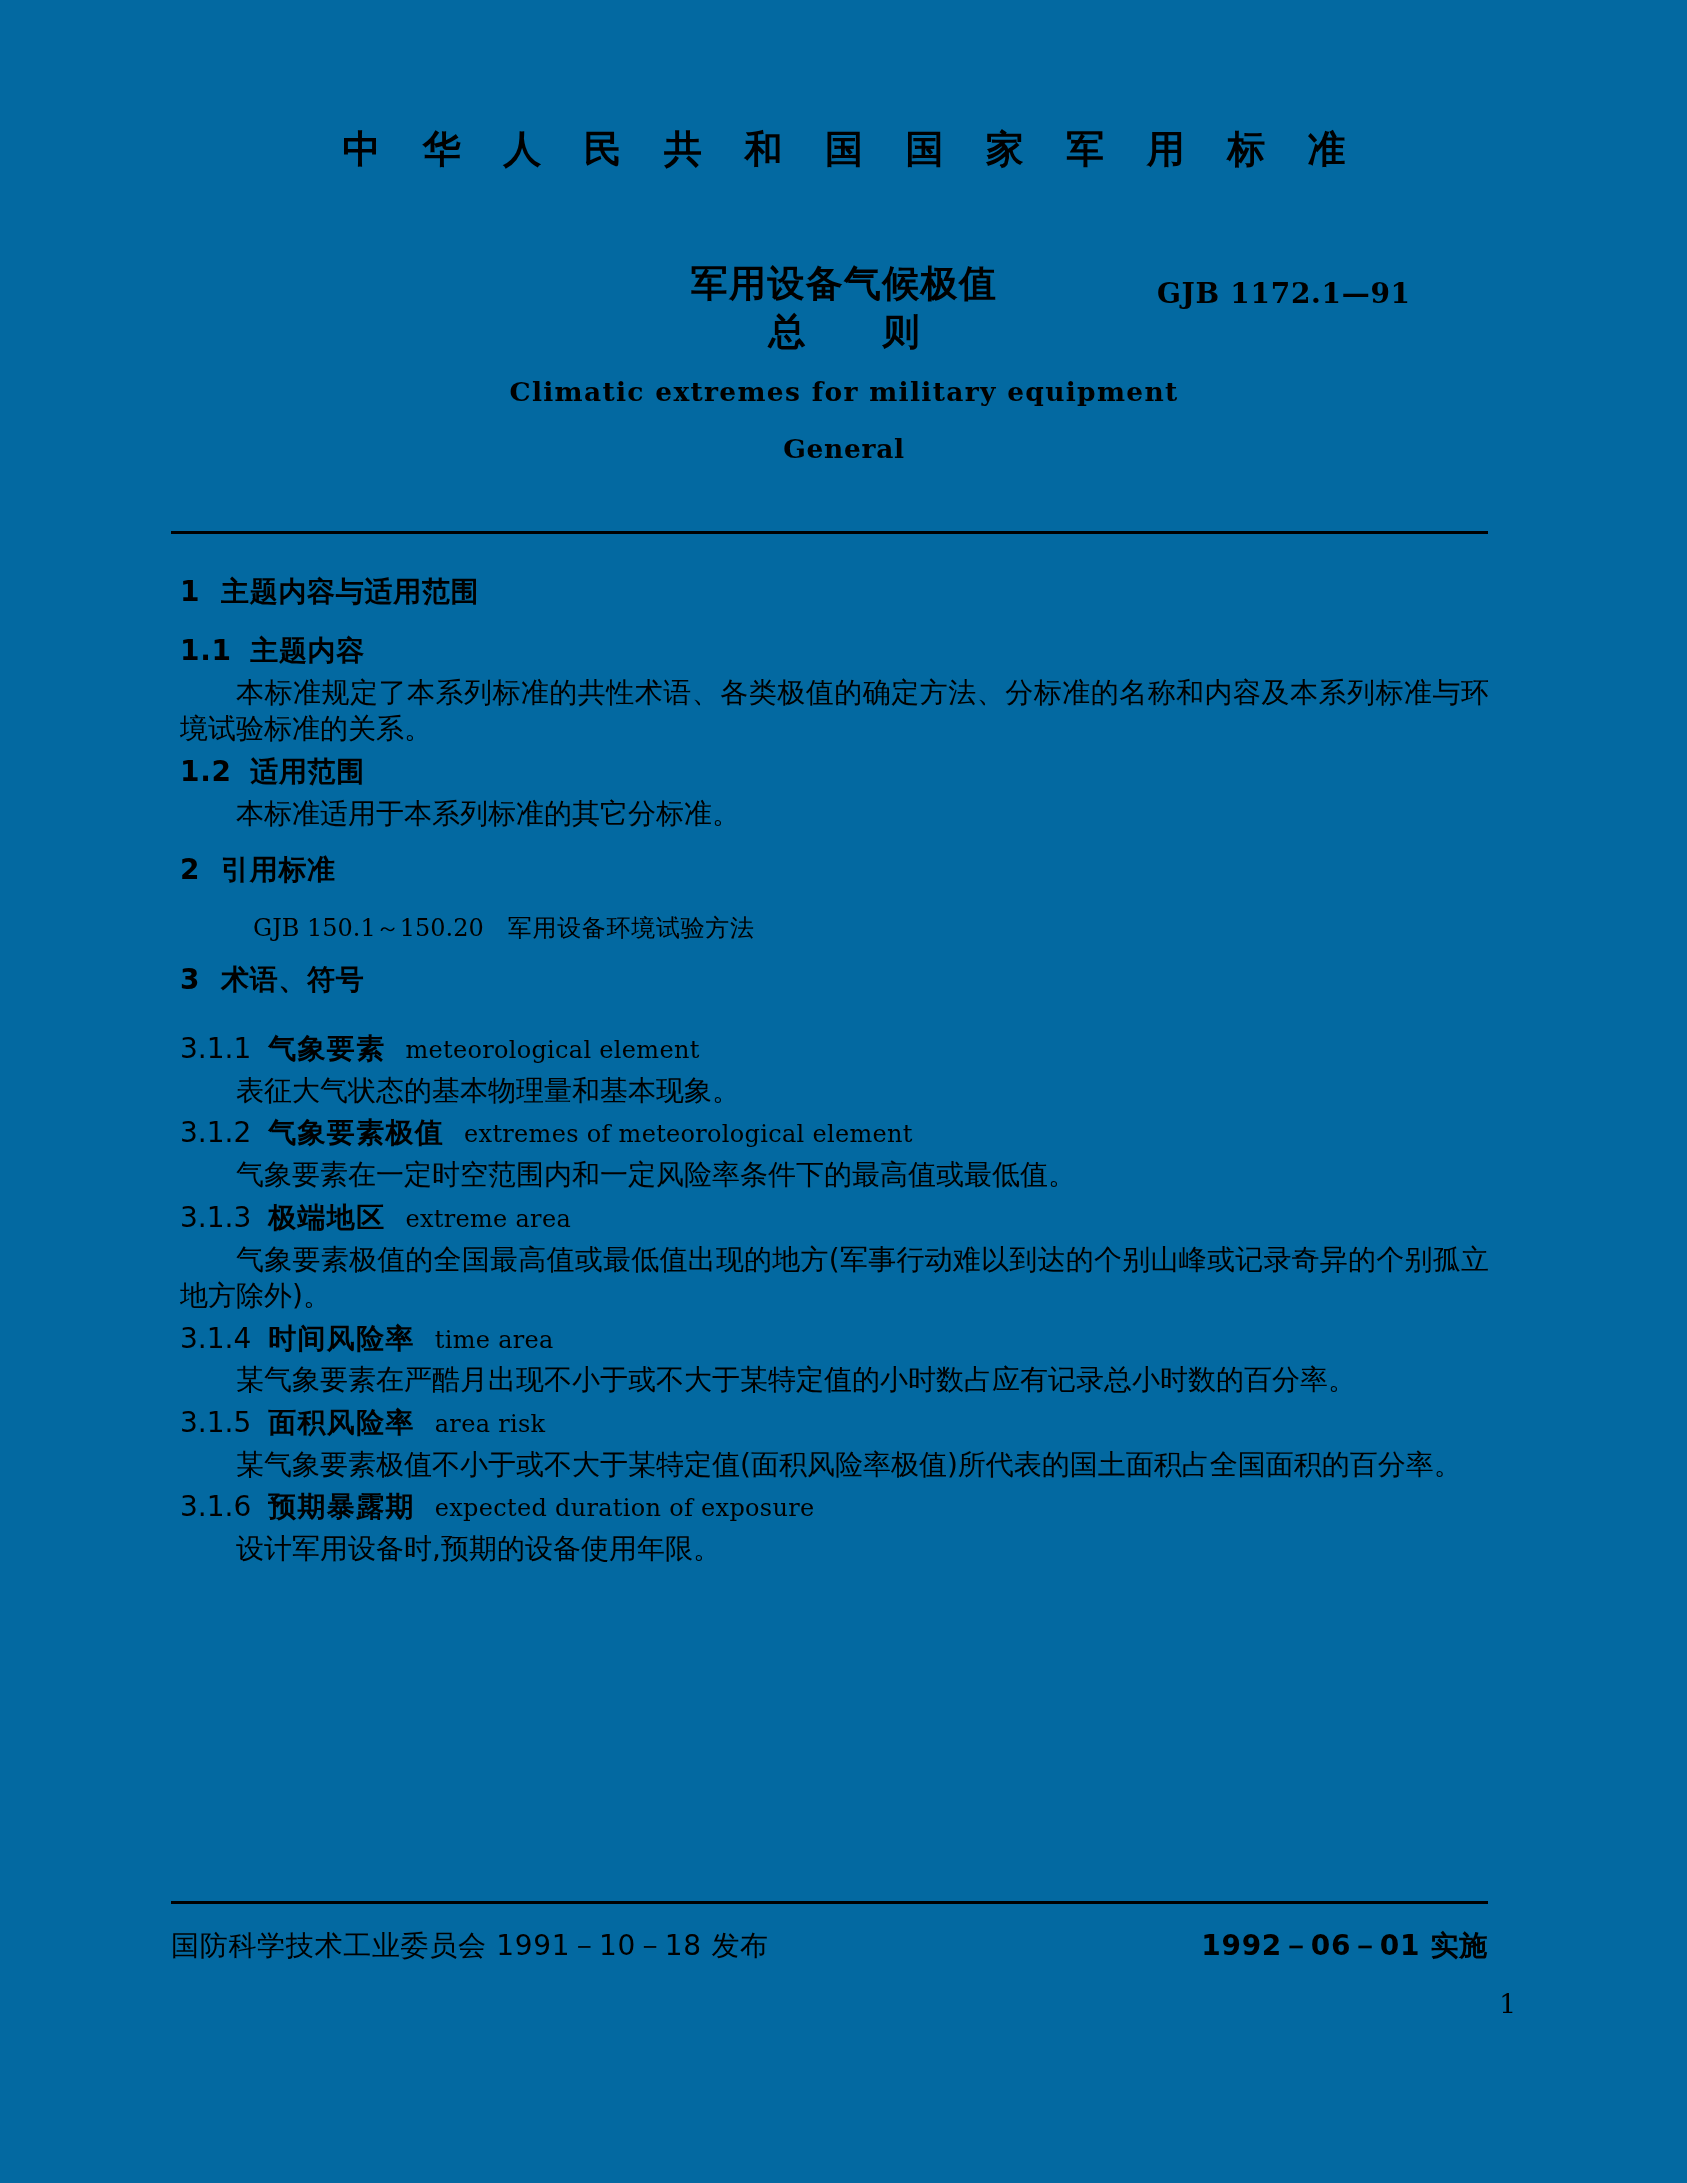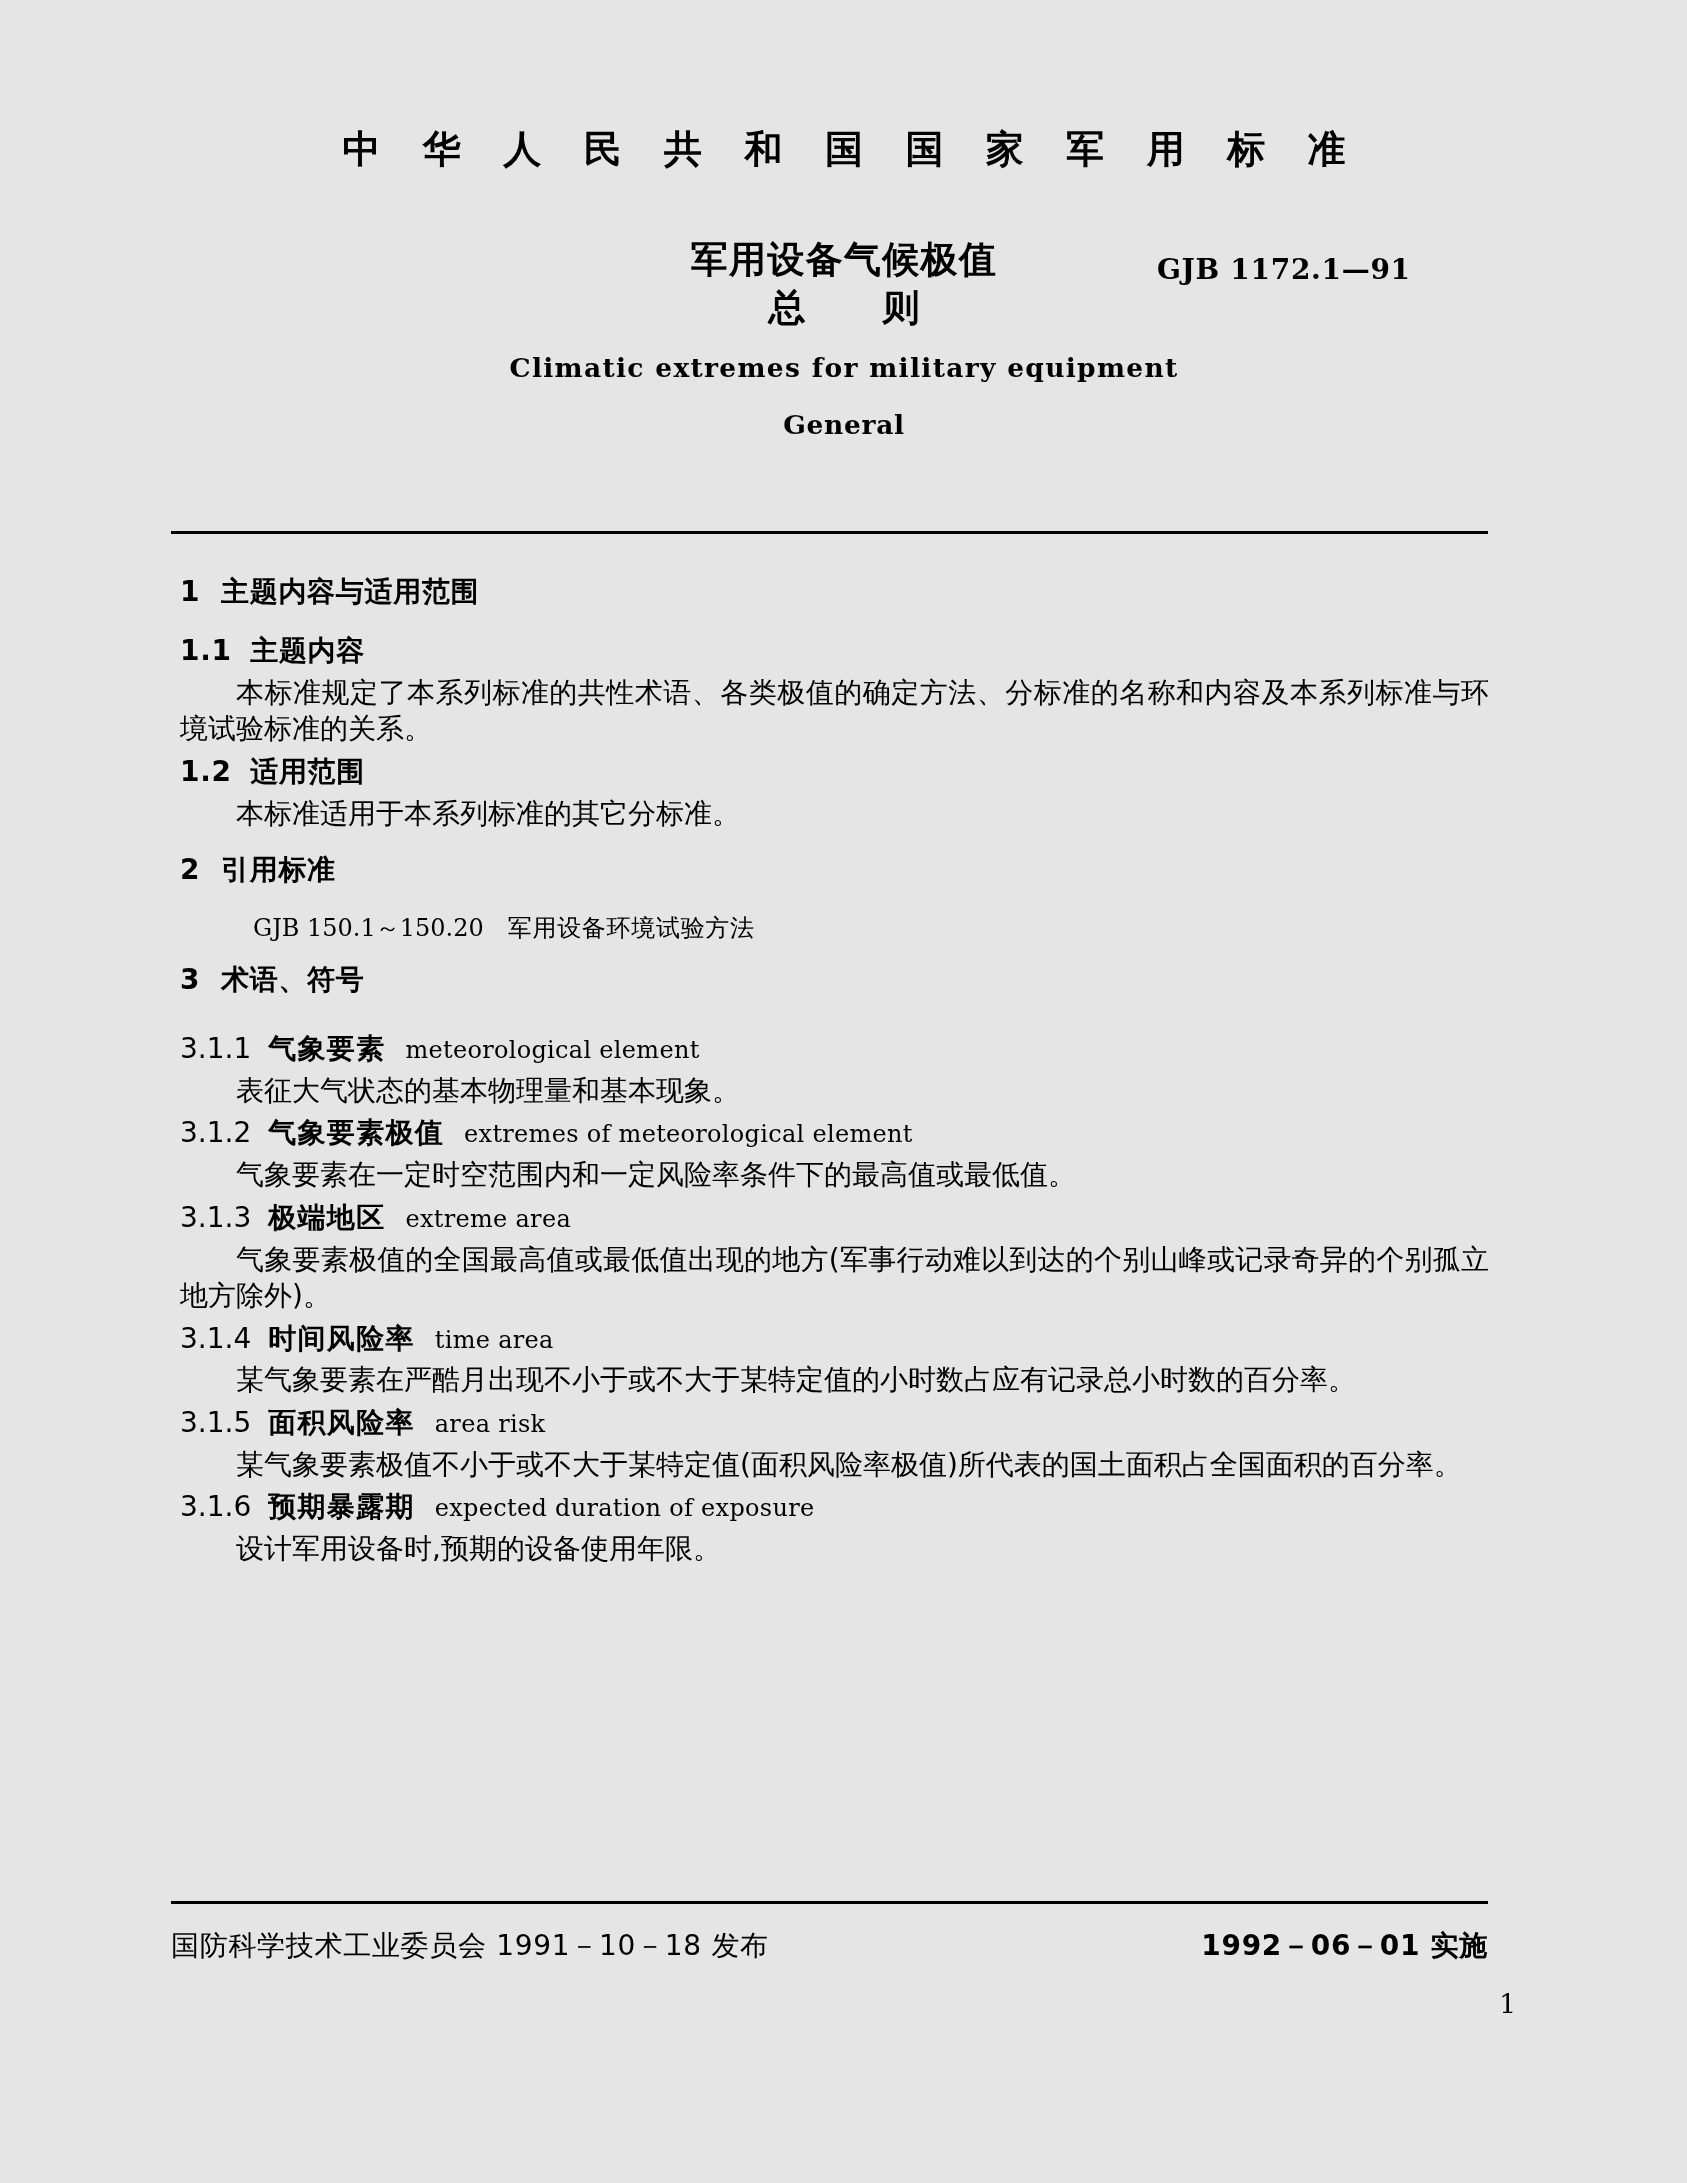--- a/index.html
+++ b/index.html
@@ -16,21 +16,21 @@
     color: #000000;
     -webkit-font-smoothing: none;
   }
 
   .page {
     position: absolute;
     left: 0;
     top: 0;
     width: 1688px;
     height: 2183px;
-    background: #e5e5e5;
+    background: #0369a1;
     overflow: hidden;
   }
 
   
   .masthead {
     position: absolute;
     left: 0;
     top: 130px;
     width: 1688px;
     text-align: center;
@@ -43,21 +43,21 @@
     letter-spacing: 14.6px;
     text-indent: 14.6px;
     line-height: 1;
     color: #000;
   }
 
   
   .title-block {
     position: absolute;
     left: 0;
-    top: 238px;
+    top: 262px;
     width: 1688px;
   }
   .title-row {
     position: relative;
     width: 1688px;
     text-align: center;
   }
   .cn-title-1 {
     display: inline-block;
     font-weight: bold;

